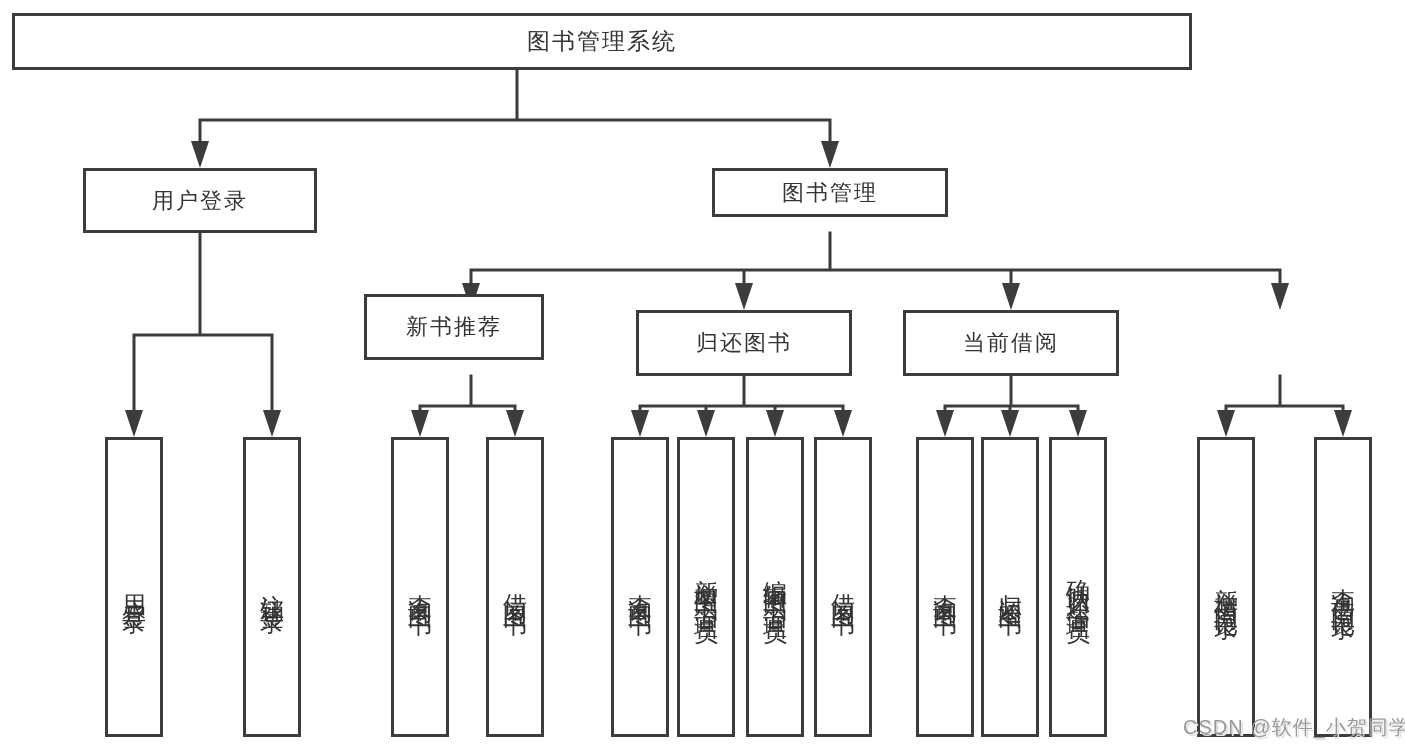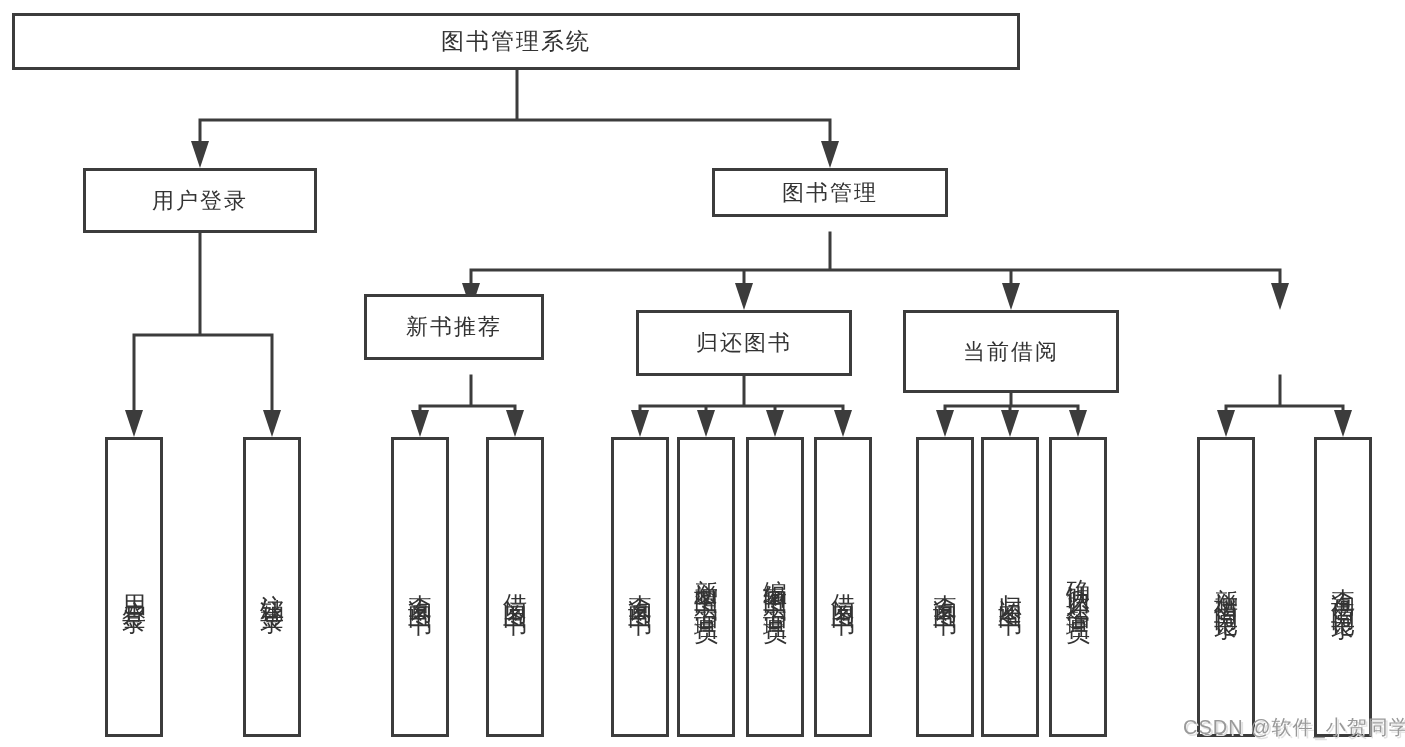--- a/index.html
+++ b/index.html
@@ -88,28 +88,28 @@
       <polygon points="766,410 784,410 775,437"></polygon>
       <polygon points="834,410 852,410 843,437"></polygon>
       <polygon points="936,410 954,410 945,437"></polygon>
       <polygon points="1001,410 1019,410 1010,437"></polygon>
       <polygon points="1069,410 1087,410 1078,437"></polygon>
       <polygon points="1217,410 1235,410 1226,437"></polygon>
       <polygon points="1334,410 1352,410 1343,437"></polygon>
     </g>
   </svg>
 
-  <div class="node h root" style="left:12px;top:13px;width:1008px;height:57px">图书管理系统</div>
+  <div class="node h root" style="left:12px;top:13px;width:1180px;height:57px">图书管理系统</div>
 
   <div class="node h" style="left:83px;top:168px;width:234px;height:65px">用户登录</div>
   <div class="node h" style="left:712px;top:168px;width:236px;height:49px">图书管理</div>
 
   <div class="node h" style="left:364px;top:294px;width:180px;height:66px">新书推荐</div>
   <div class="node h" style="left:636px;top:310px;width:216px;height:66px">归还图书</div>
-  <div class="node h" style="left:903px;top:310px;width:216px;height:83px">当前借阅</div>
+  <div class="node h" style="left:903px;top:310px;width:216px;height:66px">当前借阅</div>
 
   <div class="node leaf" style="left:105px">用户登录</div>
   <div class="node leaf" style="left:243px">注销登录</div>
 
   <div class="node leaf" style="left:391px">查询图书</div>
   <div class="node leaf" style="left:486px">借阅图书</div>
 
   <div class="node leaf" style="left:611px">查询图书</div>
   <div class="node leaf" style="left:677px">新增图书（管理员）</div>
   <div class="node leaf" style="left:746px">编辑图书（管理员）</div>

